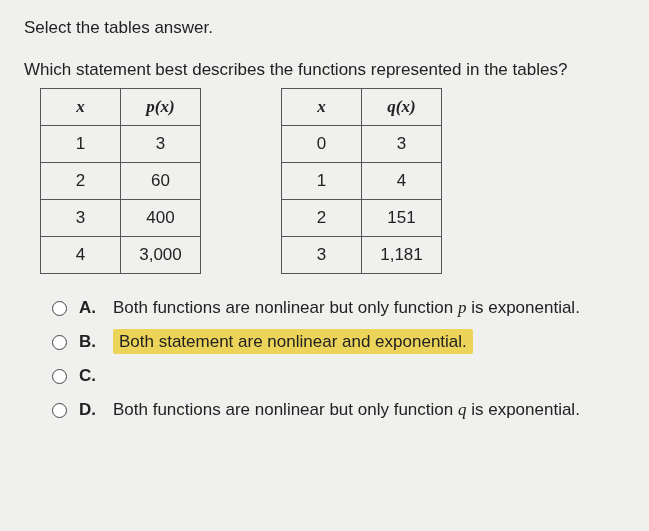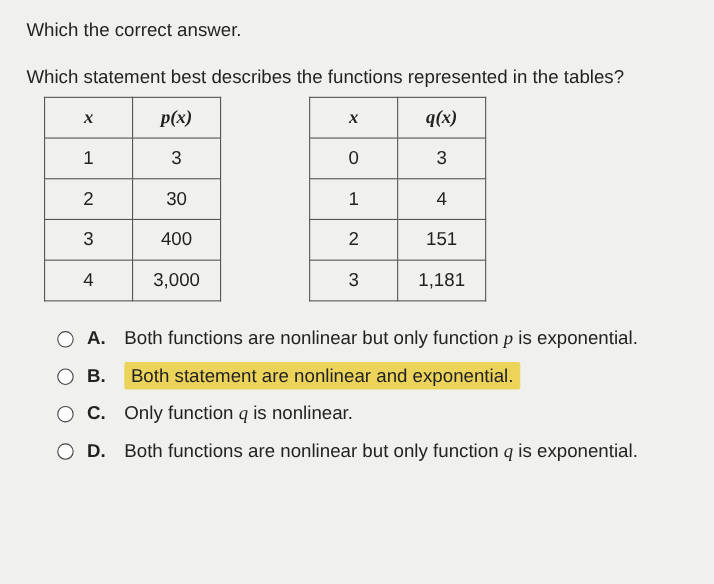--- a/index.html
+++ b/index.html
@@ -33,38 +33,38 @@
     .text { flex: 1; }
     .highlight {
       background: #ecd45a;
       padding: 3px 6px;
       border-radius: 2px;
     }
   </style>
 </head>
 <body>
 
-<div class="instr">Which the correct answer.</div>
+<div class="instr">Select the tables answer.</div>
 
 <div class="question">Which statement best describes the functions represented in the tables?</div>
 
 <div class="tables-row">
   <table class="tbl-p">
     <tbody>
         <tr>
       <th><span class="ital">x</span></th>
       <th><span class="ital">p(x)</span></th>
     </tr>
     <tr>
           <td>1</td>
           <td>3</td>
         </tr>
     <tr>
           <td>2</td>
-          <td>30</td>
+          <td>60</td>
         </tr>
     <tr>
           <td>3</td>
           <td>400</td>
         </tr>
     <tr>
           <td>4</td>
           <td>3,000</td>
         </tr>
   </tbody>
@@ -106,21 +106,20 @@
 
   <div class="choice">
     <div class="radio"></div>
     <div class="letter">B.</div>
     <div class="text"><span class="highlight">Both statement are nonlinear and exponential.</span></div>
   </div>
 
   <div class="choice">
     <div class="radio"></div>
     <div class="letter">C.</div>
-    <div class="text">Only function <span class="ital2">q</span> is nonlinear.</div>
   </div>
 
   <div class="choice">
     <div class="radio"></div>
     <div class="letter">D.</div>
     <div class="text">Both functions are nonlinear but only function <span class="ital2">q</span> is exponential.</div>
   </div>
 
 </div>
 

